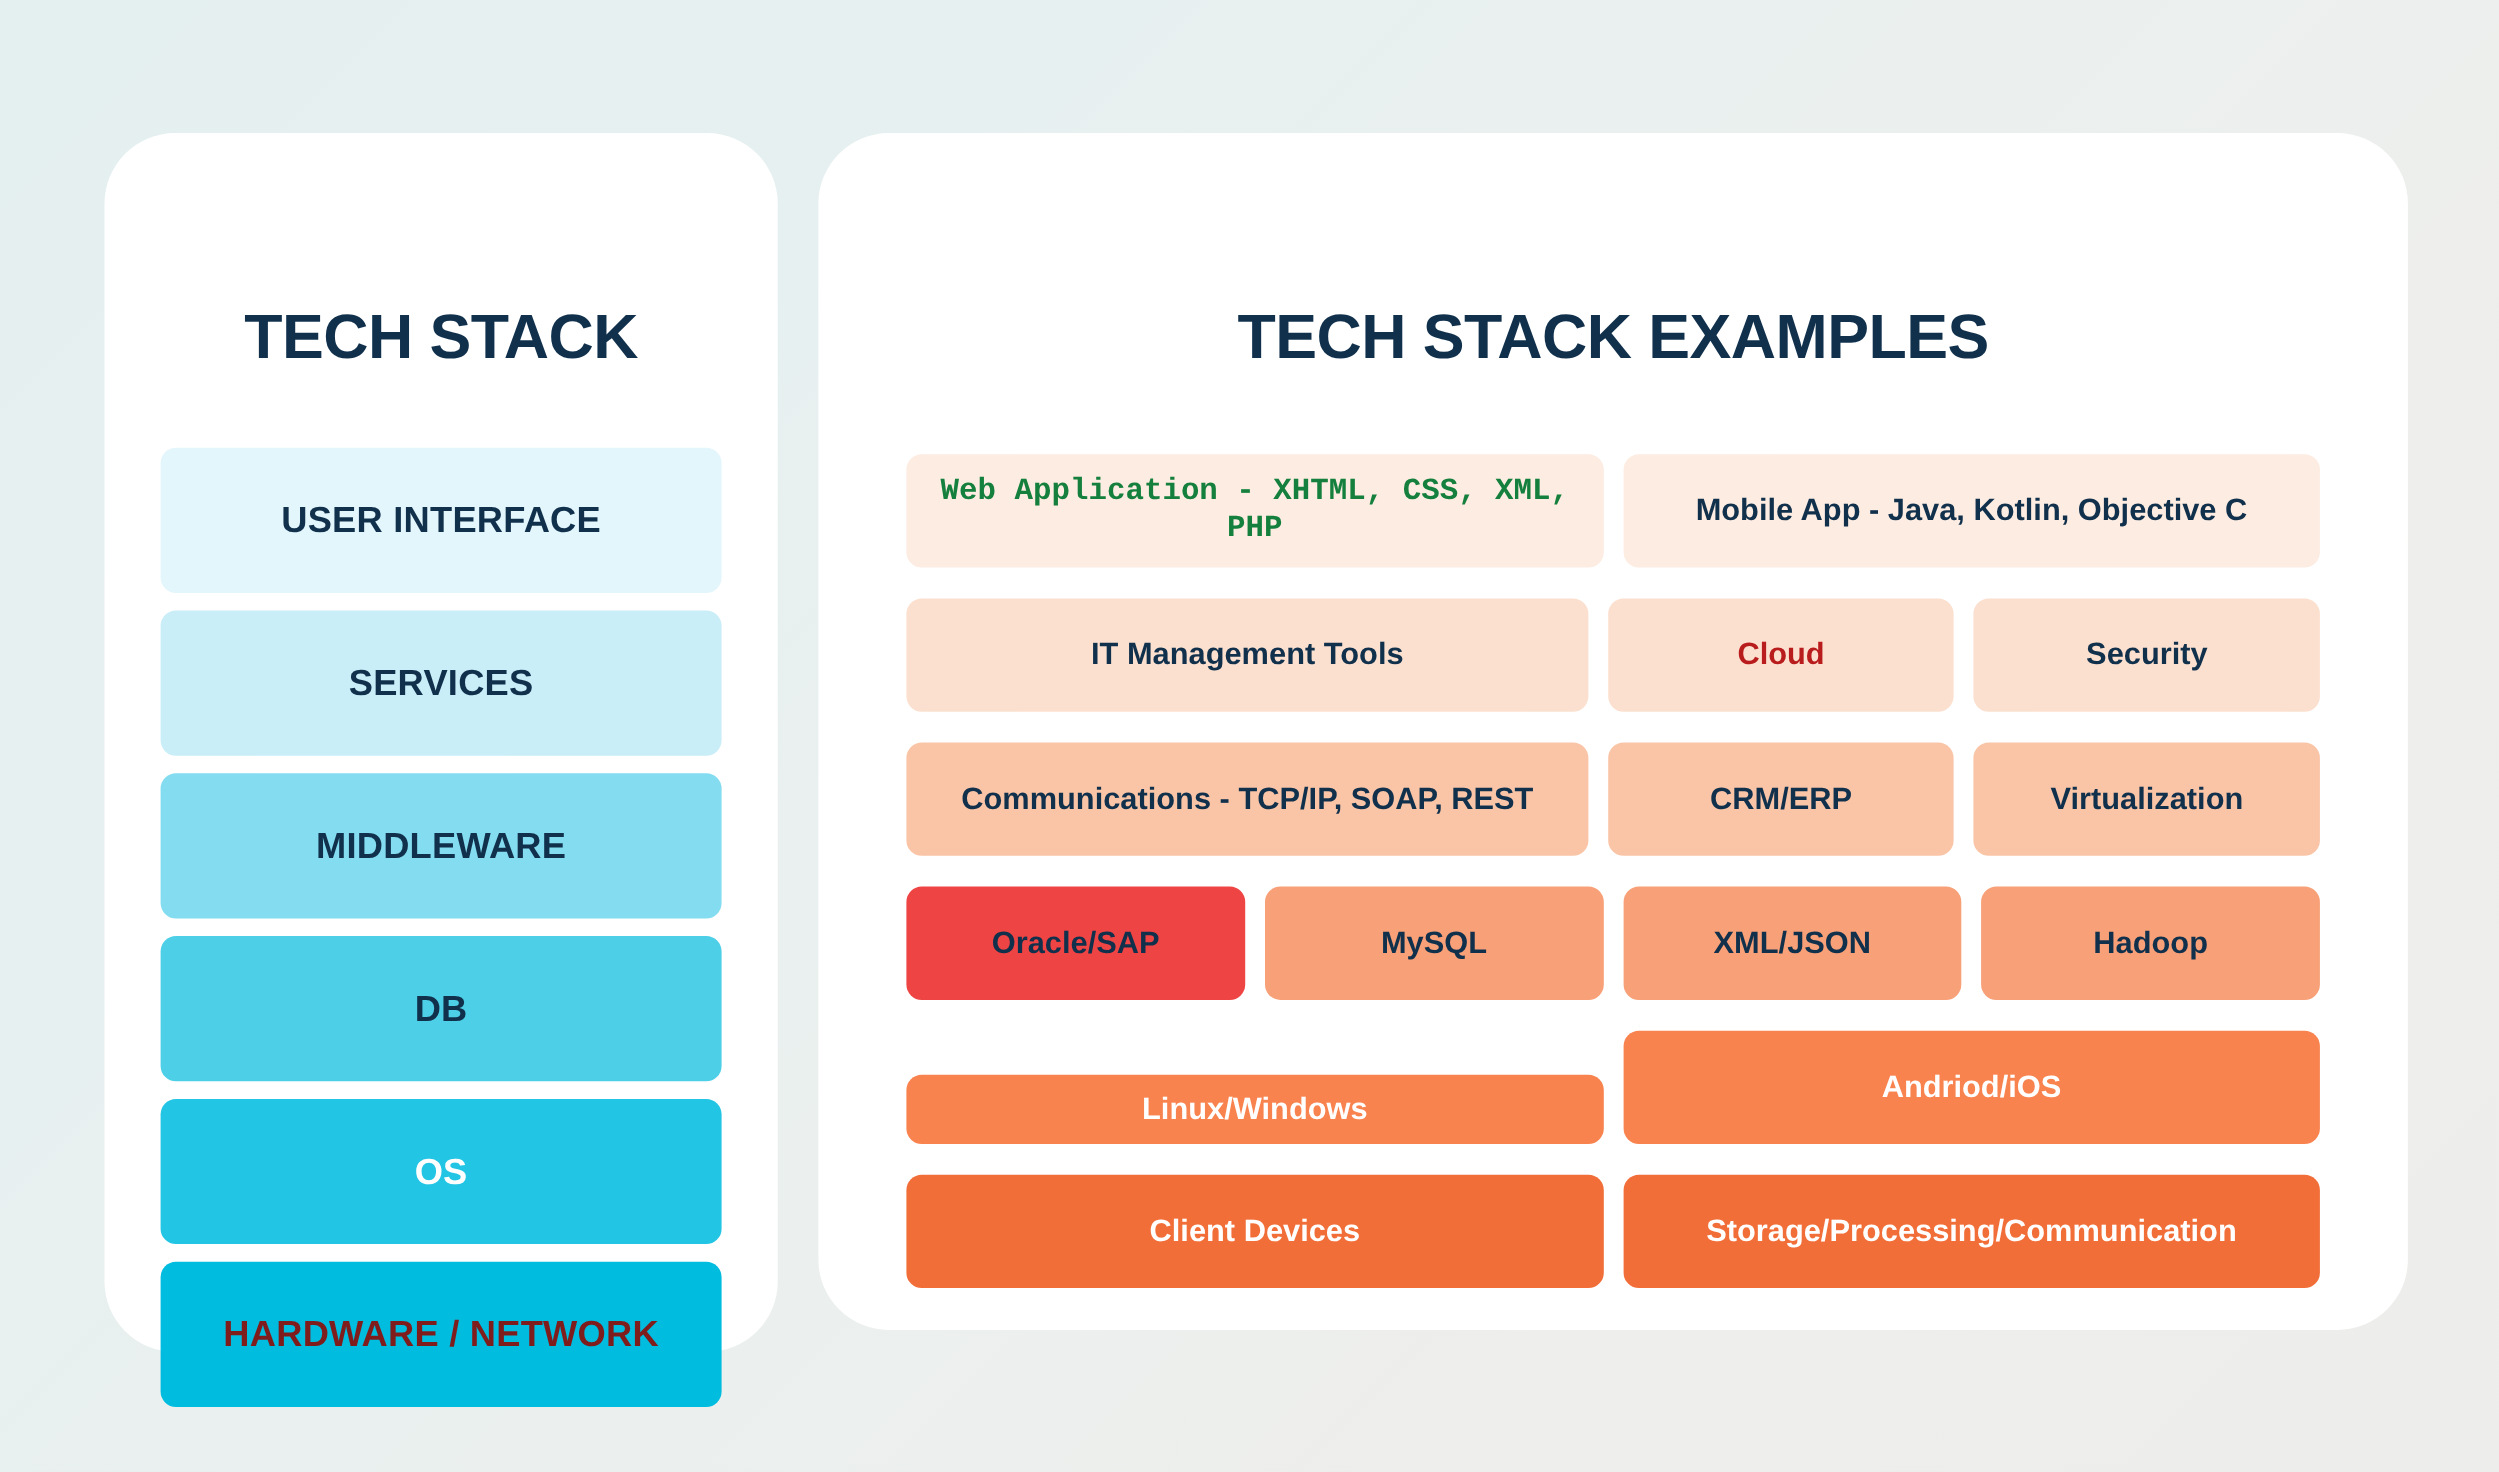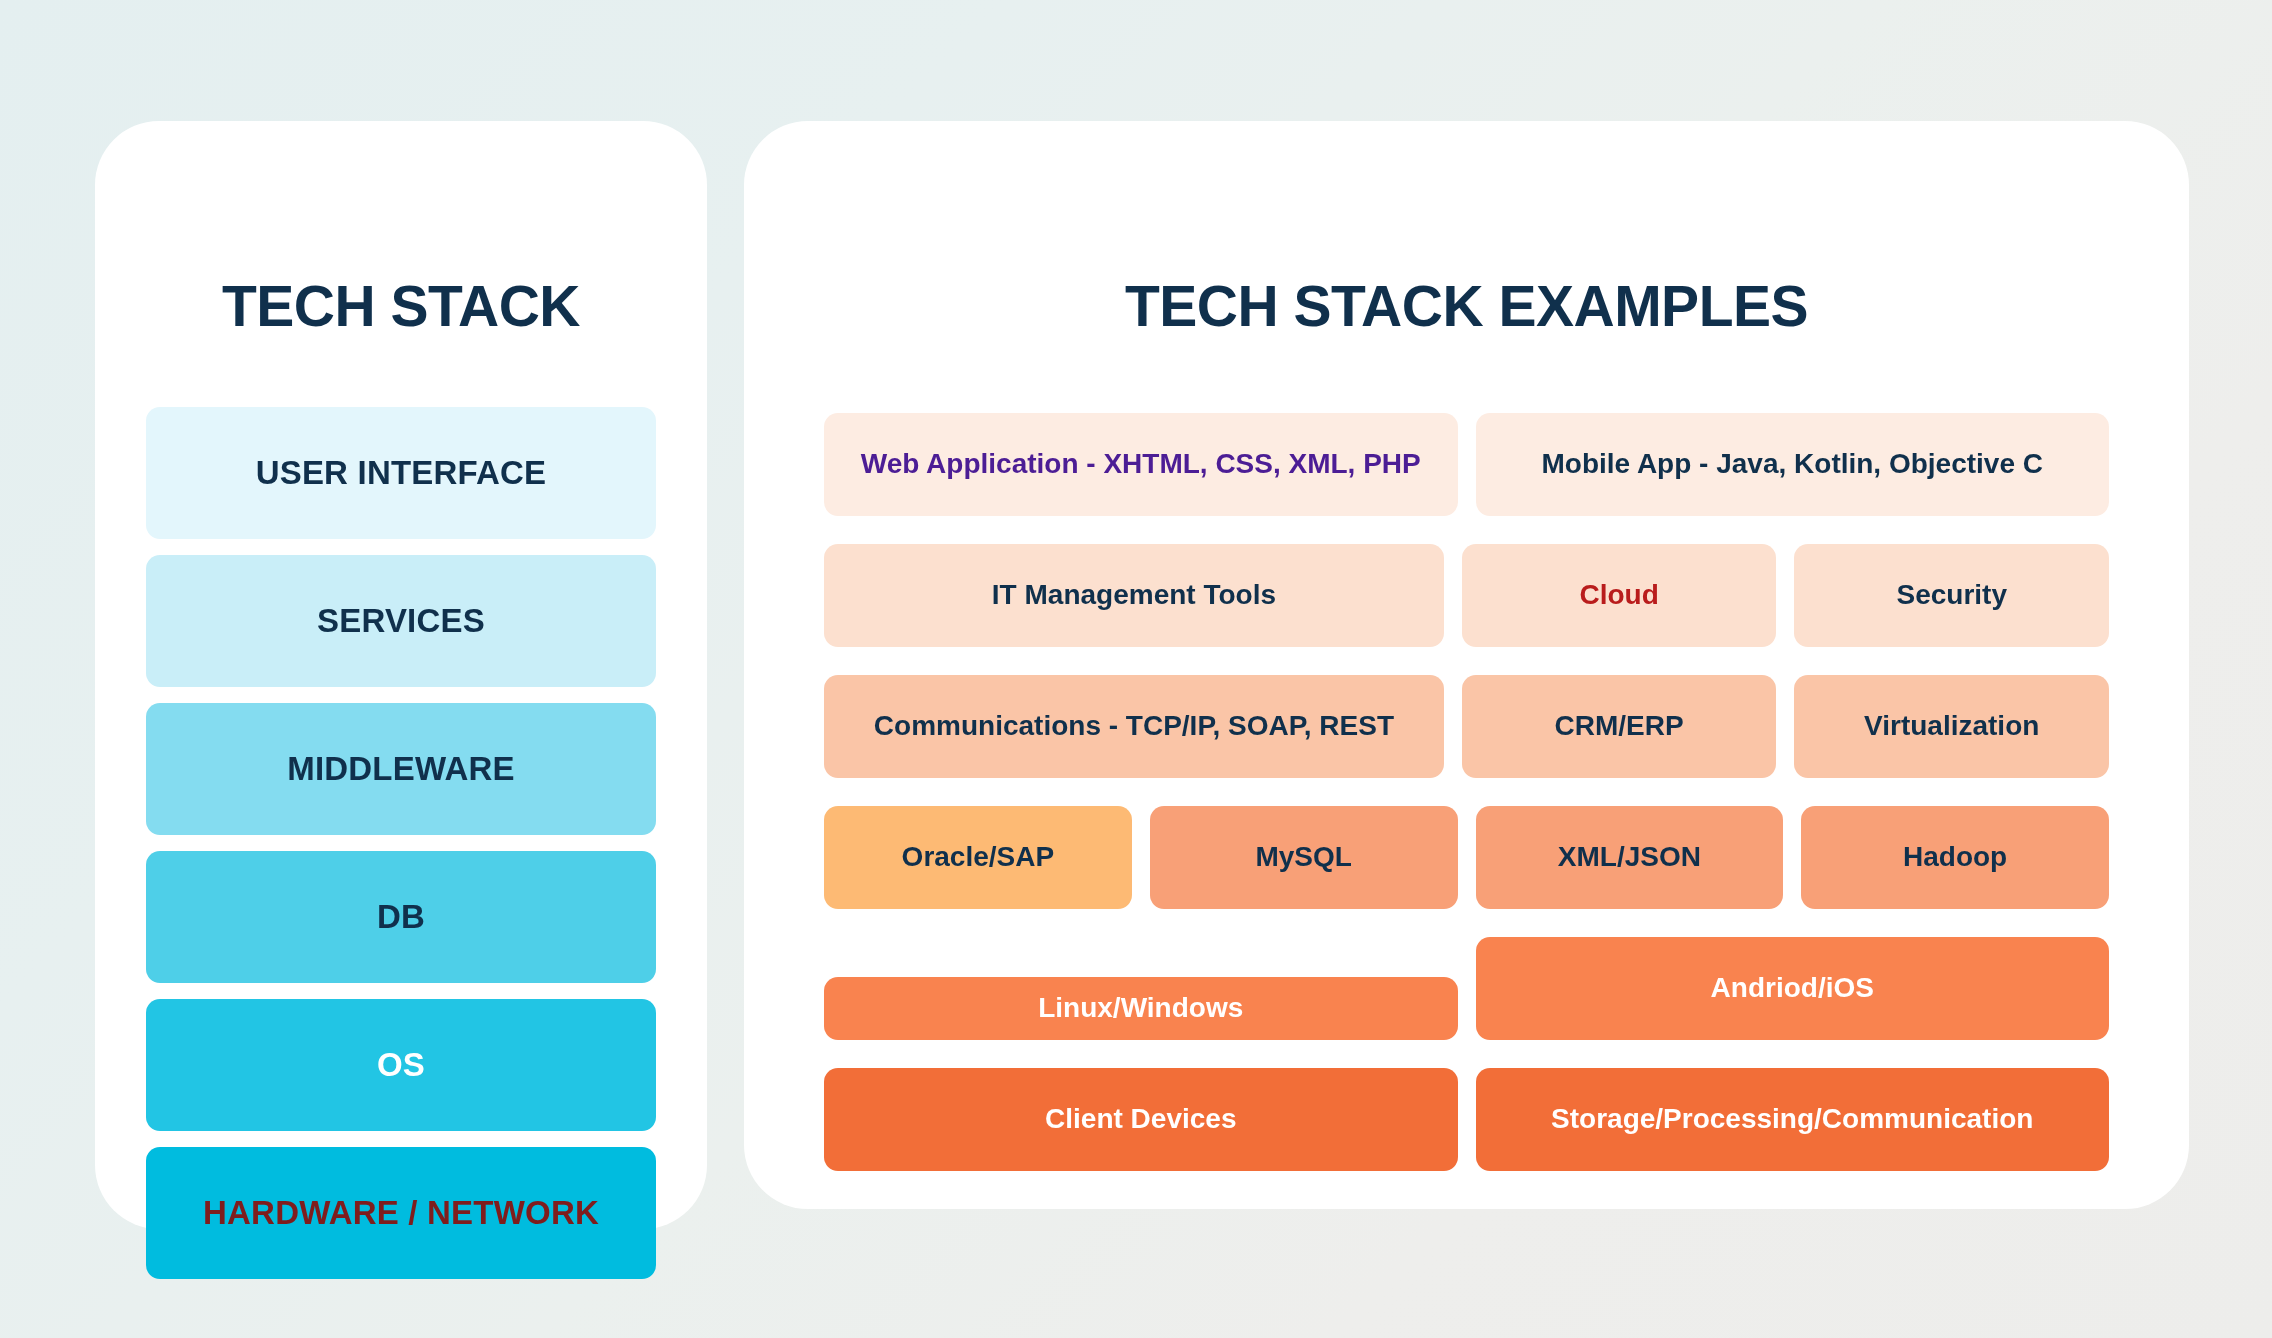--- a/index.html
+++ b/index.html
@@ -135,35 +135,35 @@
         <div class="stack-row" style="background: rgb(78, 207, 232); color: rgb(16, 48, 76);">DB</div>
         <div class="stack-row" style="background: rgb(34, 197, 228); color: rgb(255, 255, 255);">OS</div>
         <div class="stack-row" style="background: rgb(0, 188, 223); color: #7f1d1d;">HARDWARE / NETWORK</div>
       </div>
   </section>
 
   <section class="card card-right">
     <h1 class="panel-title">TECH STACK EXAMPLES</h1>
     <div class="examples">
         <div class="ex-row">
-          <div class="ex-cell" style="background: rgb(253, 236, 226); color: #4c1d95; flex: 1010 0 0px;">Web Application - XHTML, CSS, XML, PHP</div>
+          <div class="ex-cell" style="background: rgb(253, 236, 226); color: #15803d; flex: 1010 0 0px; font-family: Liberation Mono, monospace;">Web Application - XHTML, CSS, XML, PHP</div>
           <div class="ex-cell" style="background: rgb(253, 236, 226); color: rgb(16, 48, 76); flex: 1010 0 0px;">Mobile App - Java, Kotlin, Objective C</div>
         </div>
         <div class="ex-row">
           <div class="ex-cell" style="background: rgb(252, 224, 207); color: rgb(16, 48, 76); flex: 1010 0 0px;">IT Management Tools</div>
           <div class="ex-cell" style="background: rgb(252, 224, 207); color: #b91c1c; flex: 496 0 0px;">Cloud</div>
           <div class="ex-cell" style="background: rgb(252, 224, 207); color: rgb(16, 48, 76); flex: 496 0 0px;">Security</div>
         </div>
         <div class="ex-row">
           <div class="ex-cell" style="background: rgb(250, 197, 167); color: rgb(16, 48, 76); flex: 1010 0 0px;">Communications - TCP/IP, SOAP, REST</div>
           <div class="ex-cell" style="background: rgb(250, 197, 167); color: rgb(16, 48, 76); flex: 496 0 0px;">CRM/ERP</div>
           <div class="ex-cell" style="background: rgb(250, 197, 167); color: rgb(16, 48, 76); flex: 496 0 0px;">Virtualization</div>
         </div>
         <div class="ex-row">
-          <div class="ex-cell" style="background: #fdba74; color: rgb(16, 48, 76); flex: 496 0 0px; text-align: right;">Oracle/SAP</div>
+          <div class="ex-cell" style="background: #ef4444; color: rgb(16, 48, 76); flex: 496 0 0px; text-align: right;">Oracle/SAP</div>
           <div class="ex-cell" style="background: rgb(248, 160, 119); color: rgb(16, 48, 76); flex: 496 0 0px;">MySQL</div>
           <div class="ex-cell" style="background: rgb(248, 160, 119); color: rgb(16, 48, 76); flex: 496 0 0px;">XML/JSON</div>
           <div class="ex-cell" style="background: rgb(248, 160, 119); color: rgb(16, 48, 76); flex: 496 0 0px;">Hadoop</div>
         </div>
         <div class="ex-row">
           <div class="ex-cell" style="background: rgb(249, 131, 79); color: rgb(255, 255, 255); flex: 1010 0 0px; margin-top: 40px;">Linux/Windows</div>
           <div class="ex-cell" style="background: rgb(249, 131, 79); color: rgb(255, 255, 255); flex: 1010 0 0px;">Andriod/iOS</div>
         </div>
         <div class="ex-row">
           <div class="ex-cell" style="background: rgb(242, 110, 56); color: rgb(255, 255, 255); flex: 1010 0 0px;">Client Devices</div>

